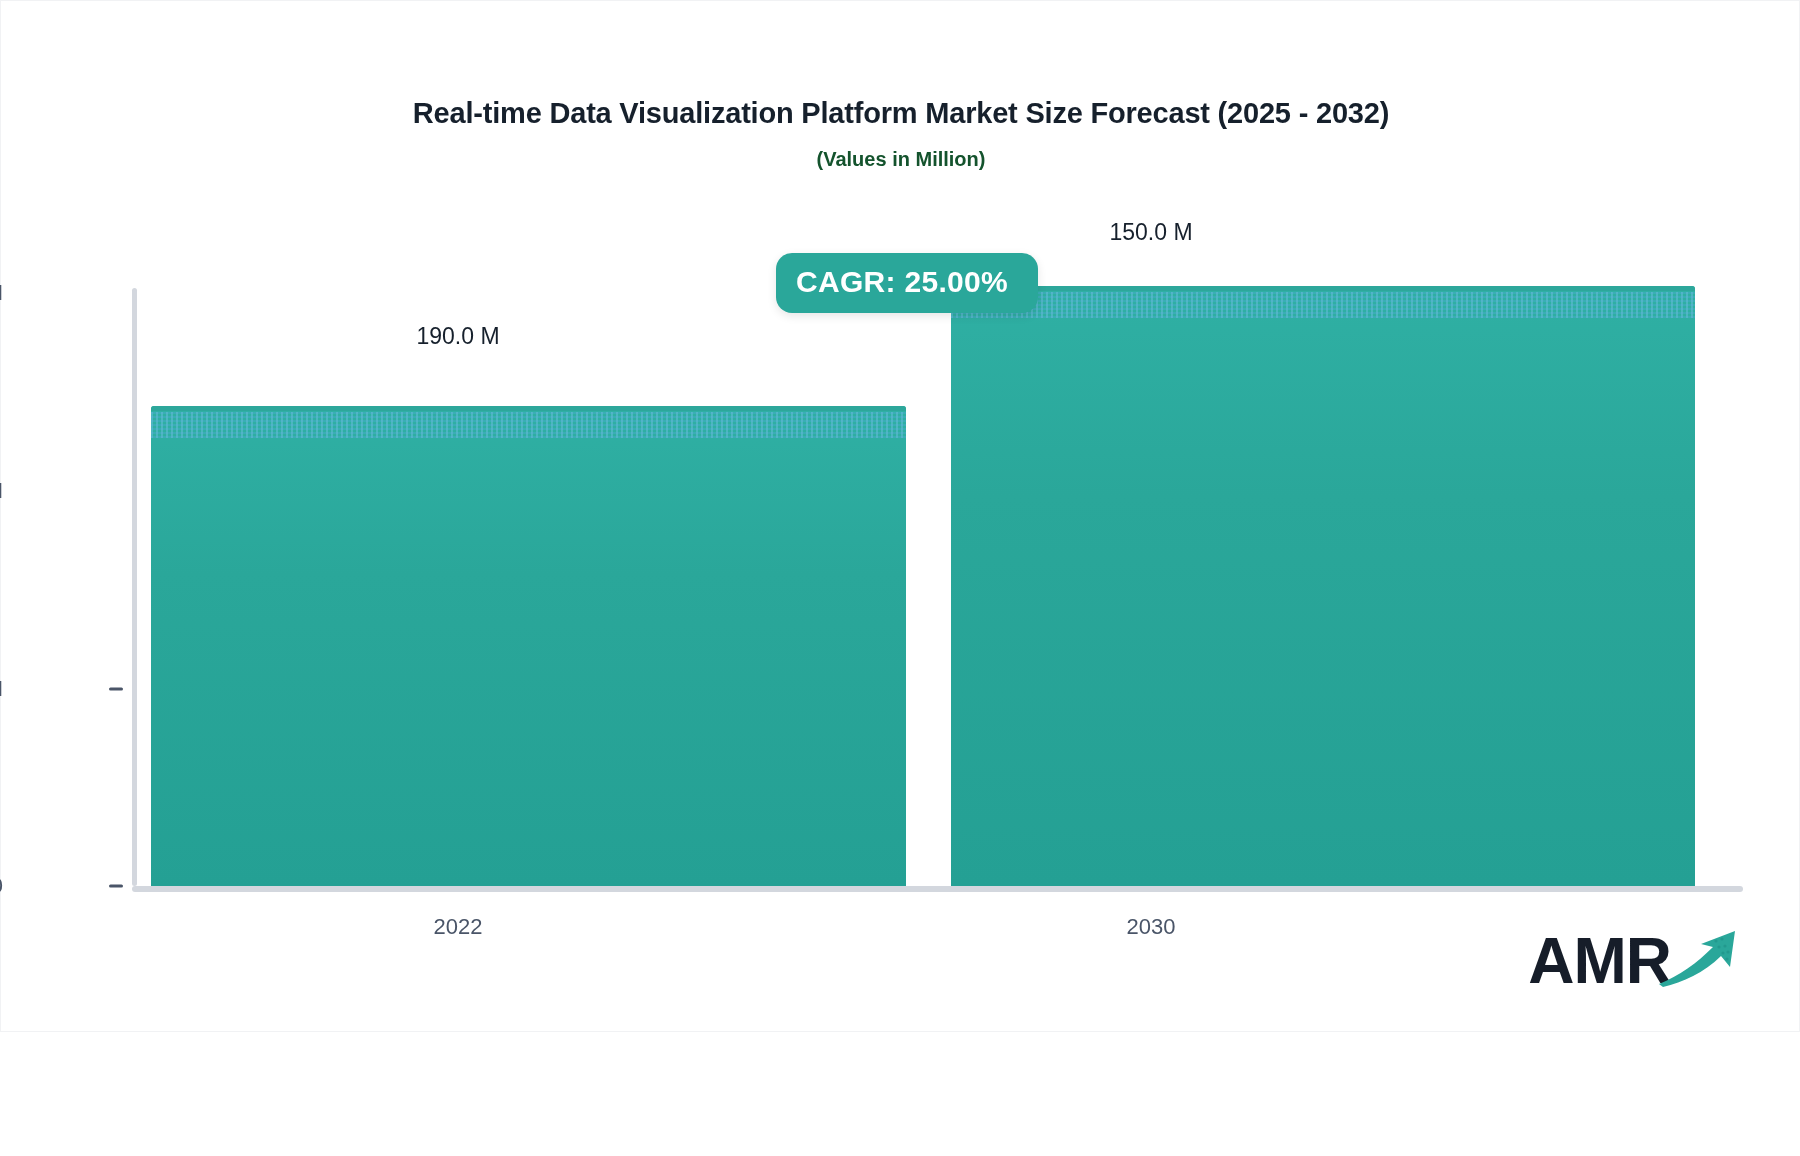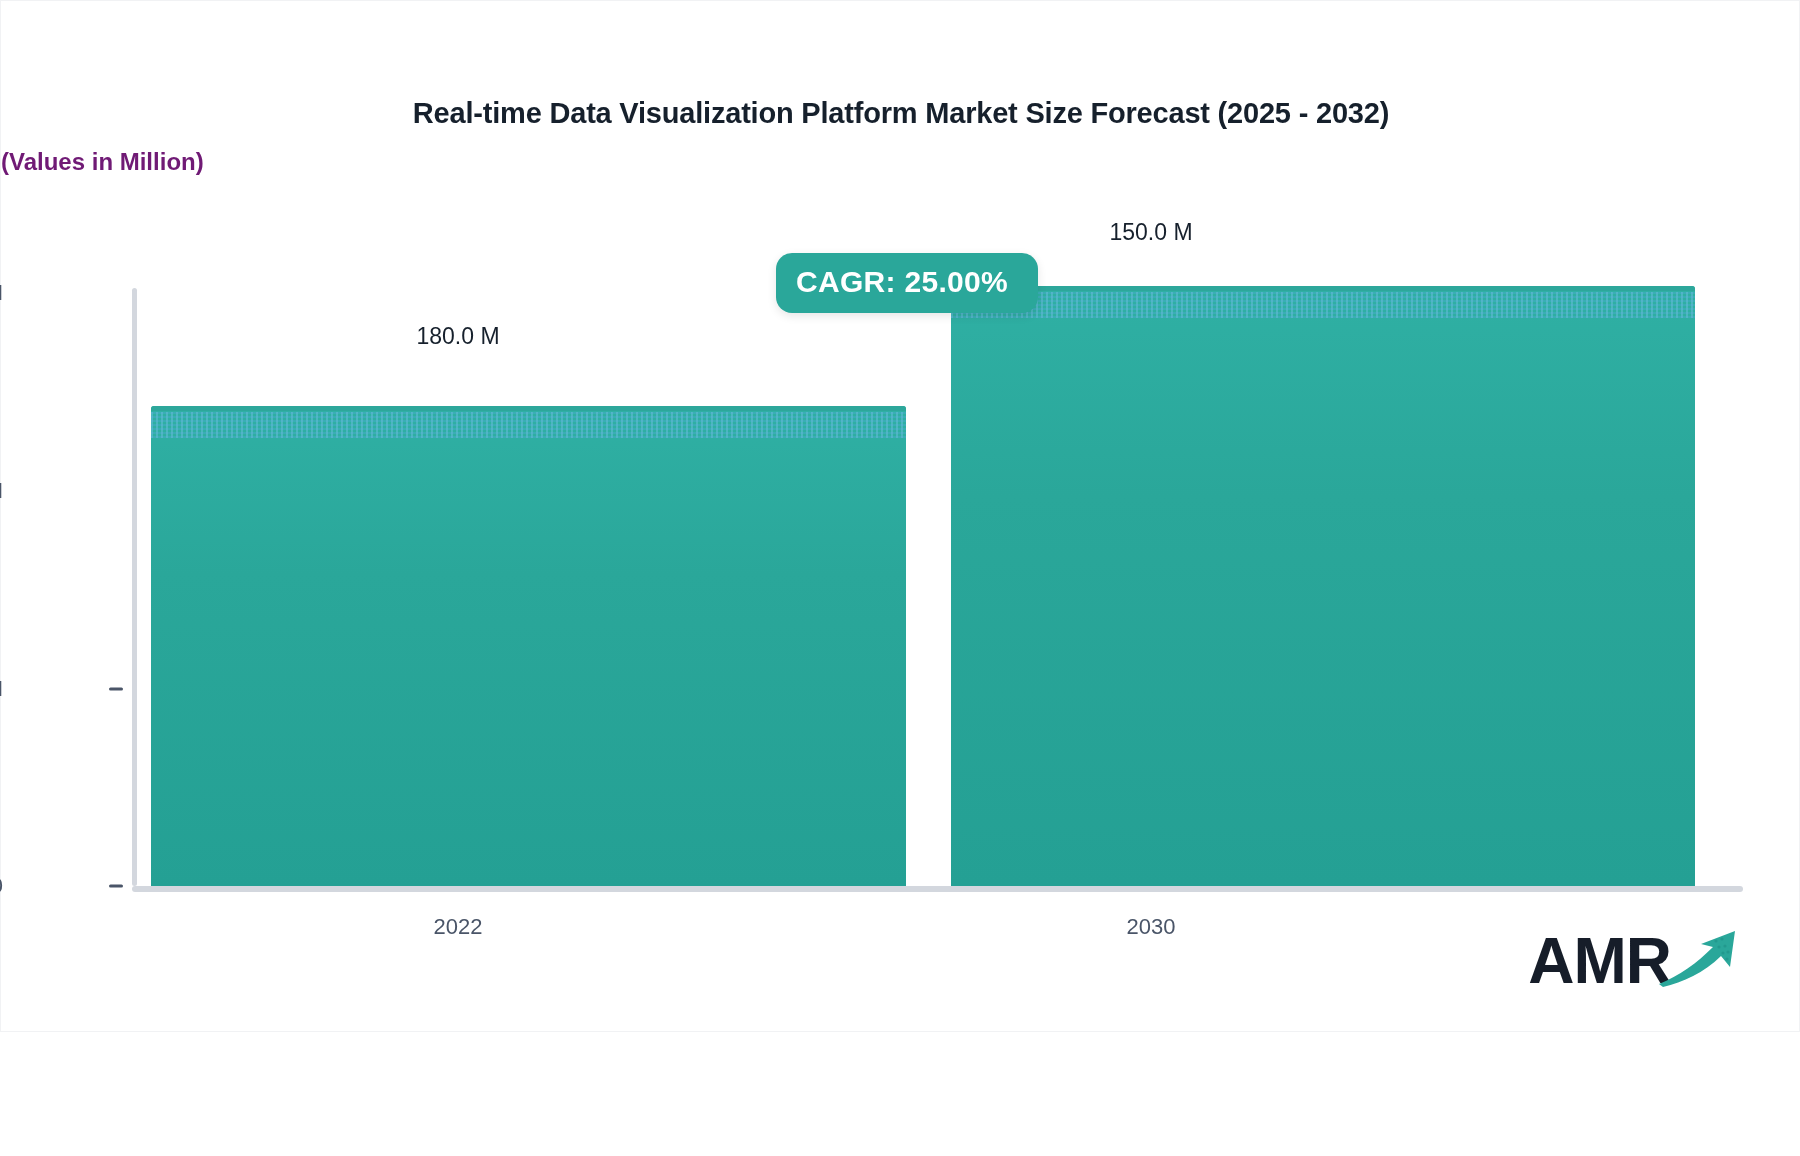--- a/index.html
+++ b/index.html
@@ -23,24 +23,24 @@
     text-align:center;
     font-size:29px;
     font-weight:bold;
     color:#16202c;
     letter-spacing:-0.2px;
     white-space:nowrap;
   }
   .chart-subtitle {
     position:absolute;
     top:147px; left:0; width:1800px;
-    text-align:left;
-    font-size:24px;
-    font-weight:bold;
-    color:#701a75;
+    text-align:center;
+    font-size:20px;
+    font-weight:bold;
+    color:#14532d;
   }
 
   
   .plot {
     position:absolute;
     left:0; top:0; width:1800px; height:1156px;
   }
 
   
   .y-axis-line {
@@ -175,21 +175,21 @@
     <div class="y-tick-label" style="top:490px; left:-108px;">100.0M</div>
     <div class="y-tick-label" style="top:688px; left:-108px;">50.0M</div>
     <div class="y-tick-mark" style="top:688px; left:108px;"></div>
     <div class="y-tick-label" style="top:885px; left:-108px;">0</div>
     <div class="y-tick-mark" style="top:885px; left:108px;"></div>
 
     <div class="bar" style="left:150px; width:755px; height:480px;">
       <div class="topline"></div>
       <div class="dither"></div>
     </div>
-    <div class="bar-value" style="left:457px; top:322px;">180.0 M</div>
+    <div class="bar-value" style="left:457px; top:322px;">190.0 M</div>
     <div class="cat-label" style="left:457px;text-align:right;">2022</div>
 
     <div class="bar" style="left:950px; width:744px; height:600px;">
       <div class="topline"></div>
       <div class="dither"></div>
     </div>
     <div class="bar-value" style="left:1150px; top:218px;">150.0 M</div>
     <div class="cat-label" style="left:1150px;">2030</div>
 
   </div>

